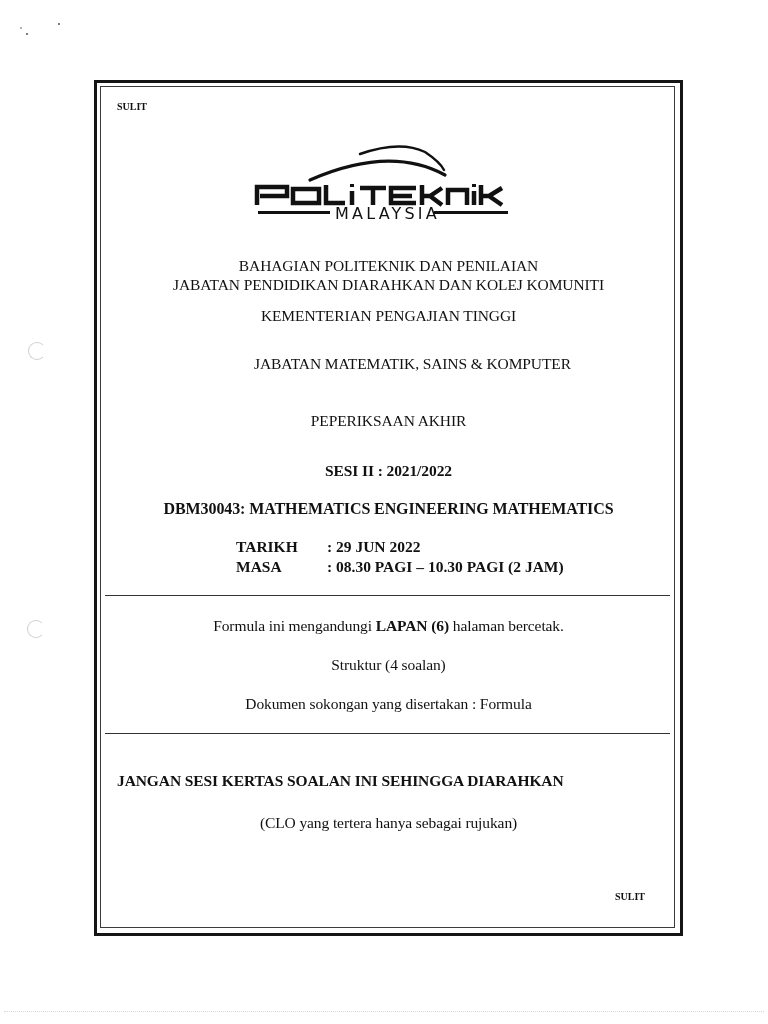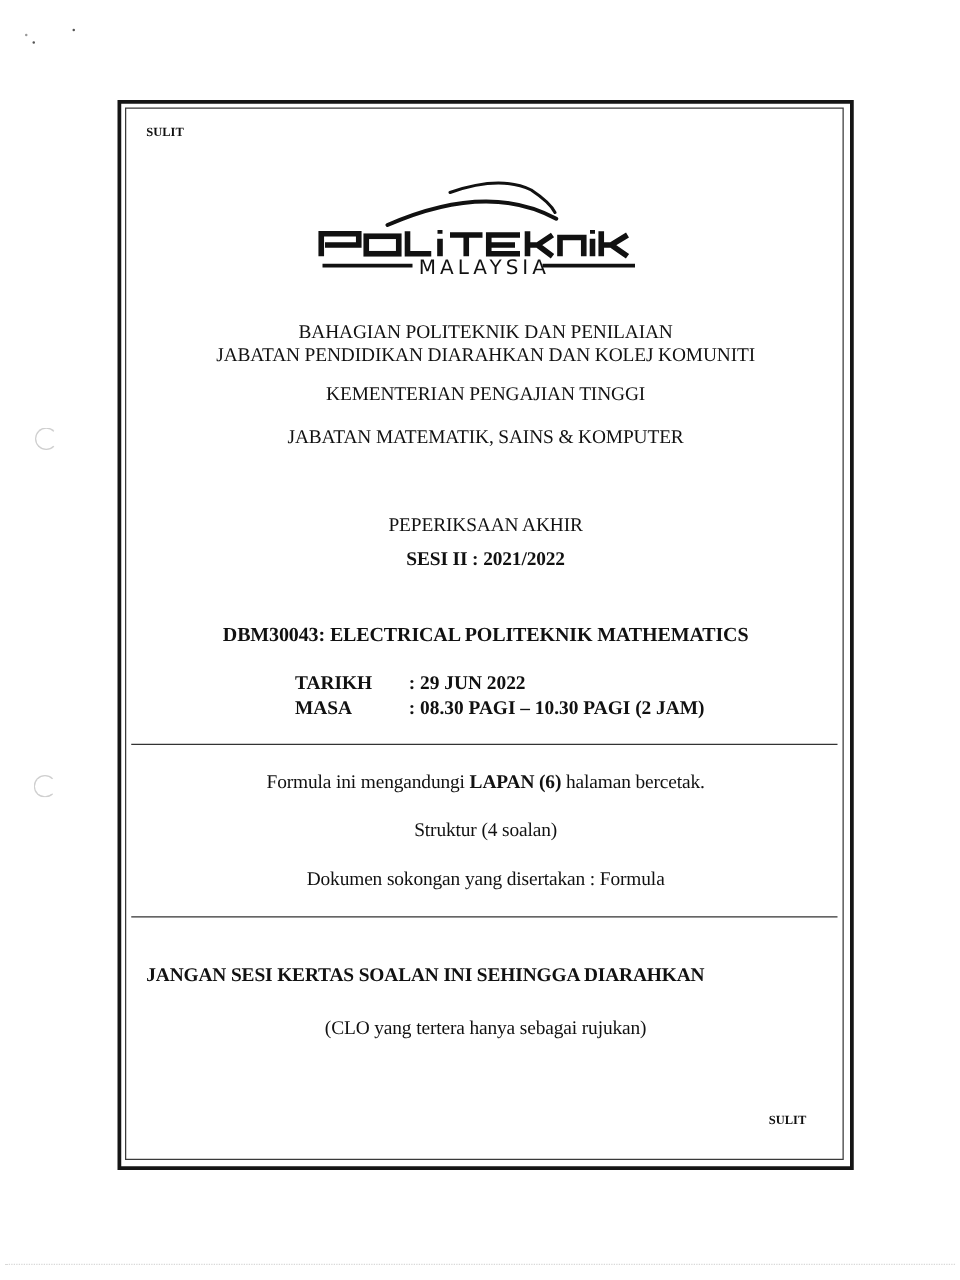--- a/index.html
+++ b/index.html
@@ -152,27 +152,27 @@
     <rect x="8" y="71" width="72" height="3" fill="#111"></rect>
     <rect x="184" y="71" width="74" height="3" fill="#111"></rect>
   </svg>
   <div class="t" style="left:85px;top:64px;font-family:'DejaVu Sans',sans-serif;font-size:16px;letter-spacing:3.2px;">MALAYSIA</div>
 </div>
 
 <div class="centerbox hdr" style="top:256px;">BAHAGIAN POLITEKNIK DAN PENILAIAN</div>
 <div class="centerbox hdr" style="top:275px;">JABATAN PENDIDIKAN DIARAHKAN DAN KOLEJ KOMUNITI</div>
 <div class="centerbox hdr" style="top:294px;margin-top:12px;">KEMENTERIAN PENGAJIAN TINGGI</div>
 
-<div class="centerbox hdr" style="top:340px;">JABATAN MATEMATIK, SAINS &amp; KOMPUTER</div>
+<div class="centerbox hdr" style="top:354px;margin-left:24px;">JABATAN MATEMATIK, SAINS &amp; KOMPUTER</div>
 
 <div class="centerbox hdr" style="top:411px;">PEPERIKSAAN AKHIR</div>
 
-<div class="centerbox hdr bold" style="top:438px;font-family:Liberation Serif, serif;">SESI II : 2021/2022</div>
+<div class="centerbox hdr bold" style="top:461px;font-family:Liberation Serif, serif;">SESI II : 2021/2022</div>
 
-<div class="centerbox hdr bold" style="top:499px;font-size:16px;">DBM30043: ELECTRICAL POLITEKNIK MATHEMATICS</div>
+<div class="centerbox hdr bold" style="top:499px;font-size:16px;">DBM30043: MATHEMATICS ENGINEERING MATHEMATICS</div>
 
 <div class="info-row" style="top:538px;">
   <span class="lbl">TARIKH</span><span>: 29 JUN 2022</span>
 </div>
 <div class="info-row" style="top:558px;">
   <span class="lbl">MASA</span><span>: 08.30 PAGI – 10.30 PAGI (2 JAM)</span>
 </div>
 
 <div class="divider" style="top:595px;"></div>
 

